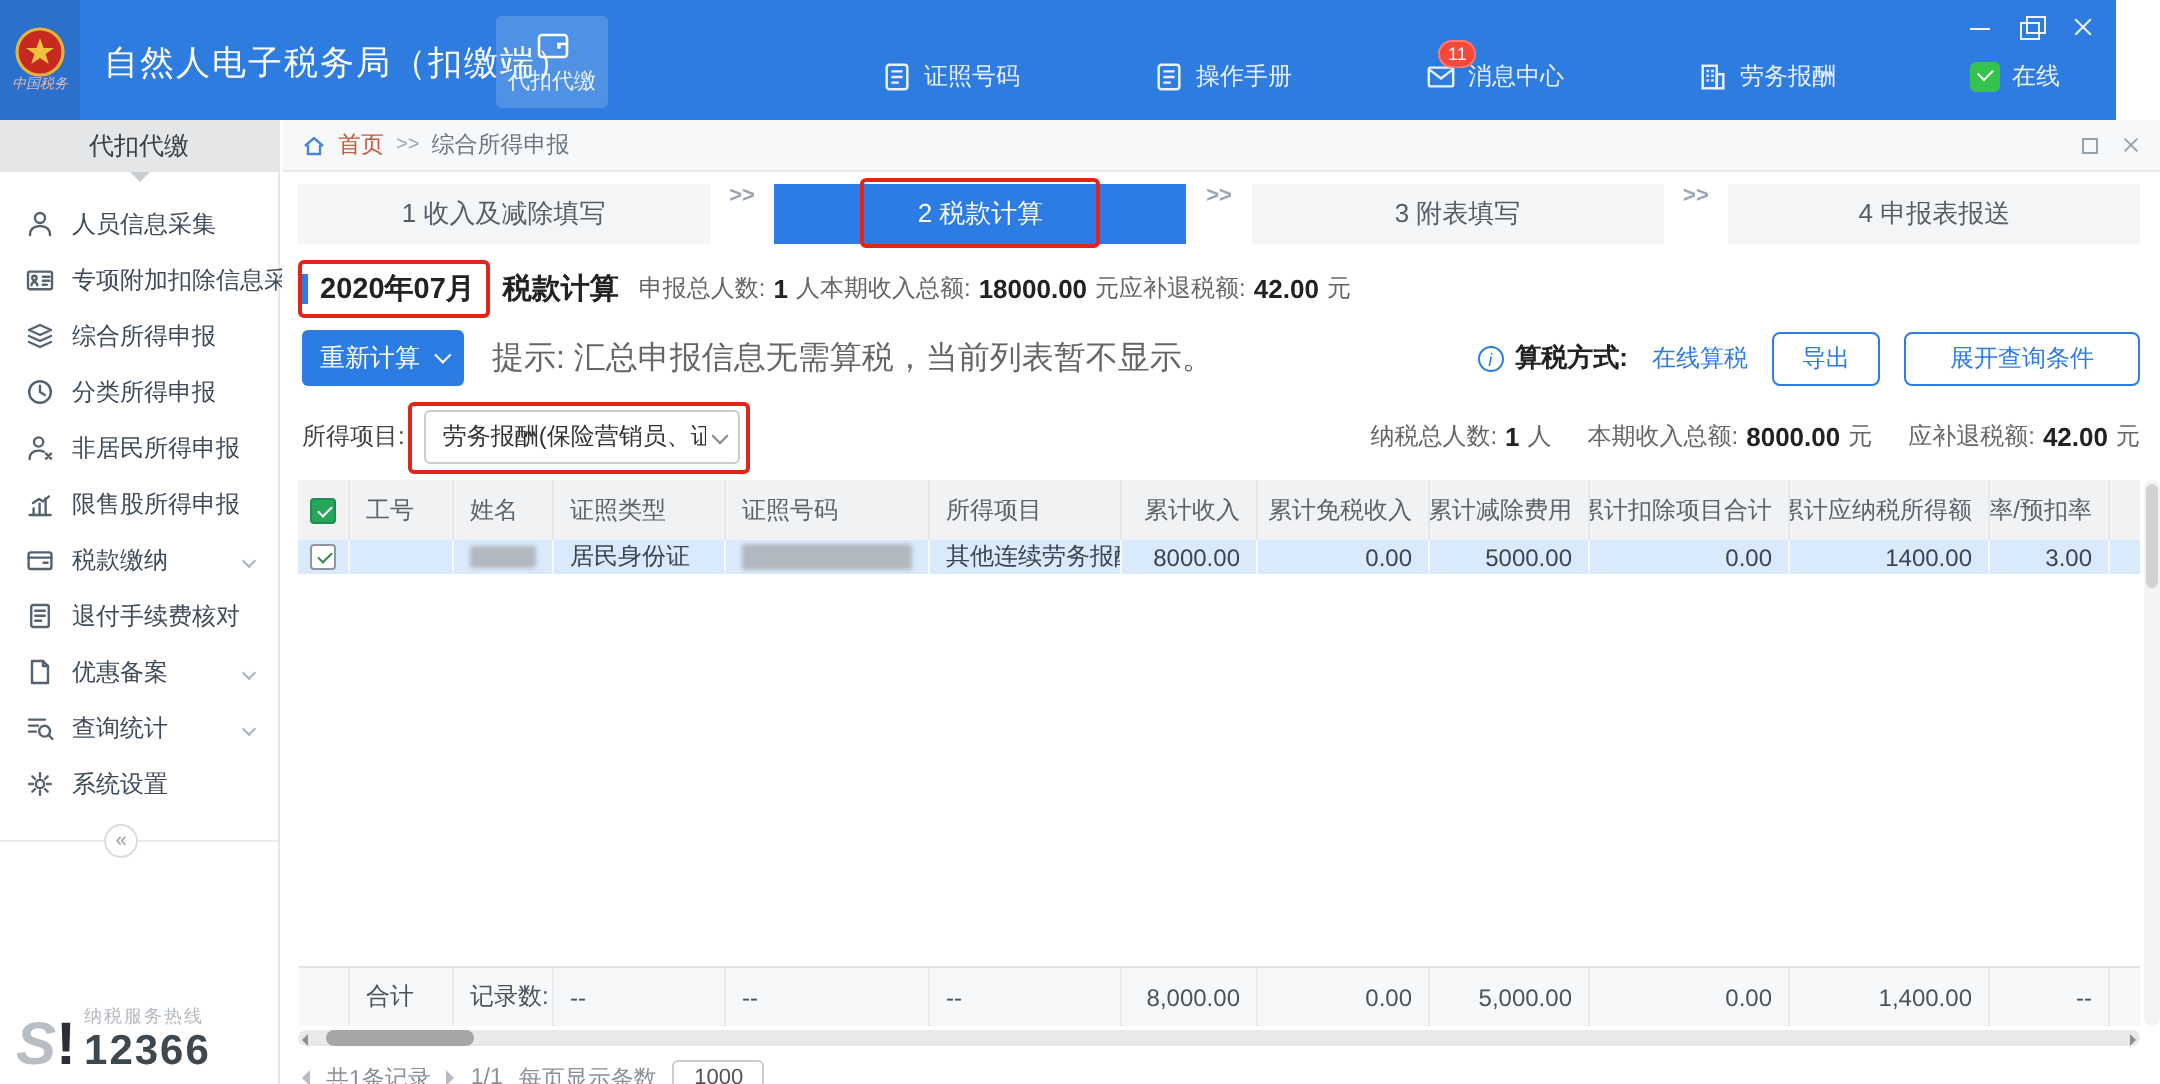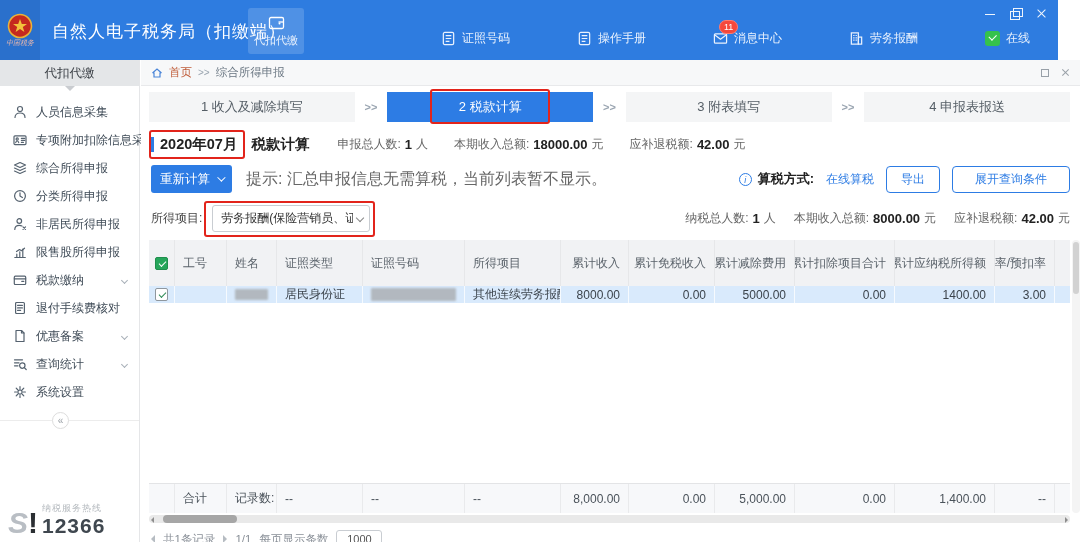--- a/index.html
+++ b/index.html
@@ -57,34 +57,34 @@
   #bc-controls { margin-left: auto; display: flex; align-items: center; gap: 12px; }
   .bc-dock { width: 8px; height: 8px; border: 1.2px solid #98a0a8; cursor: pointer; }
   .bc-close { position: relative; width: 9px; height: 9px; cursor: pointer; }
   .bc-close::before, .bc-close::after { content: ""; position: absolute; left: 4px; top: 0; height: 9px; border-left: 1.2px solid #98a0a8; }
   .bc-close::before { transform: rotate(45deg); } .bc-close::after { transform: rotate(-45deg); }
 
   
   #main { position: absolute; left: 141px; top: 86px; width: 939px; height: 470px; background: #fff; }
 
   
-  #steps { position: absolute; left: 8px; right: 10px; top: 6px; height: 30px; display: flex; align-items: center; gap: 10px; }
+  #steps { position: absolute; left: 8px; right: 10px; top: 6px; height: 30px; display: flex; align-items: flex-start; gap: 10px; }
   .step-tab { flex: 1; height: 30px; background: #f4f5f6; color: #555e66; font-size: 13px; display: flex; align-items: center; justify-content: center; cursor: pointer; position: relative; }
   .step-tab.active { background: #2d7ce4; color: #fff; }
   .step-sep { color: #9aa5b1; font-size: 11px; font-weight: bold; }
   .anno-tab { position: absolute; left: 50%; transform: translateX(-50%); top: -3px; width: 120px; height: 35px; border: 2.5px solid #e2241b; border-radius: 3px; pointer-events: none; }
 
   
   #summary { position: absolute; left: 10px; right: 10px; top: 45px; height: 27px; display: flex; align-items: center; gap: 10px; }
   #period-wrap { position: relative; display: flex; align-items: center; gap: 6px; }
   #period-bar { width: 3px; height: 15px; background: #2d7ce4; }
   #period-text { font-size: 14.5px; font-weight: bold; color: #222; }
   .anno-period { position: absolute; left: -2px; top: -5px; right: -8px; bottom: -5px; border: 2.5px solid #e2241b; border-radius: 3px; pointer-events: none; }
   #summary-title { font-size: 14.5px; font-weight: bold; color: #222; margin-left: 4px; }
-  .stats { display: flex; align-items: center; gap: 26px; margin-left: 18px; }
+  .stats { display: flex; align-items: center; }
   .stat { color: #666; font-size: 12px; display: flex; align-items: center; gap: 4px; white-space: nowrap; }
   .stat b { color: #222; font-size: 13px; }
 
   
   #action { position: absolute; left: 10px; right: 10px; top: 78px; height: 30px; display: flex; align-items: center; }
   #recalc-btn { height: 28px; background: #2d7ce4; color: #fff; border: none; border-radius: 3px; padding: 0 9px; font-size: 12.5px; display: flex; align-items: center; gap: 7px; cursor: pointer; font-family: inherit; }
   .chev-dn-w { width: 6px; height: 6px; border-right: 1.4px solid #fff; border-bottom: 1.4px solid #fff; transform: rotate(45deg) translateY(-2px); }
   #hint-text { margin-left: 14px; color: #666; font-size: 16px; }
   #action-right { margin-left: auto; display: flex; align-items: center; gap: 12px; }
   .info-i { width: 13px; height: 13px; border: 1px solid #2d7ce4; border-radius: 50%; color: #2d7ce4; font-size: 9px; line-height: 12px; text-align: center; }
@@ -99,21 +99,21 @@
   #filter { position: absolute; left: 10px; right: 10px; top: 117px; height: 30px; display: flex; align-items: center; }
   #filter-label { color: #444; font-size: 12px; }
   #income-select { position: relative; margin-left: 10px; width: 158px; height: 27px; border: 1px solid #c9cdd2; border-radius: 3px; display: flex; align-items: center; padding: 0 16px 0 8px; cursor: pointer; }
   #income-select .sel-text { font-size: 12px; color: #333; white-space: nowrap; overflow: hidden; }
   .chev-dn-g { position: absolute; right: 6px; top: 9px; width: 6px; height: 6px; border-right: 1.3px solid #888; border-bottom: 1.3px solid #888; transform: rotate(45deg); }
   .anno-select { position: absolute; left: -9px; top: -5px; right: -6px; bottom: -6px; border: 2.5px solid #e2241b; border-radius: 3px; pointer-events: none; }
 
   
   #tablewrap { position: absolute; left: 8px; right: 10px; top: 154px; height: 273px; overflow: hidden; display: flex; flex-direction: column; }
   .trow { display: grid; grid-template-columns: 26px 52px 50px 86px 102px 96px 68px 86px 80px 100px 100px 60px; align-items: center; }
-  .thead { height: 46px; background: #f1f2f4; color: #5a626a; }
+  .thead { height: 30px; background: #f1f2f4; color: #5a626a; }
   .thead .cell { border-right: 1px solid #e6e7e9; }
   .tdata { height: 17px; background: #d9eafc; color: #3b434b; cursor: pointer; }
   .tdata .cell { border-right: 1px solid rgba(255,255,255,.75); }
   .cell { height: 100%; display: flex; align-items: center; padding: 0 8px; font-size: 12px; white-space: nowrap; overflow: hidden; }
   .cell.num { justify-content: flex-end; }
   .cell.ck { justify-content: center; padding: 0; }
   .checkbox { width: 13px; height: 13px; border-radius: 2px; position: relative; cursor: pointer; }
   .checkbox.green { background: #26a65b; border: 1px solid #1f8f4d; }
   .checkbox.green::after { content: ""; position: absolute; left: 2.5px; top: 3px; width: 6px; height: 3px; border-left: 1.6px solid #fff; border-bottom: 1.6px solid #fff; transform: rotate(-45deg); }
   .checkbox.row { background: #fff; border: 1px solid #8f979e; }

